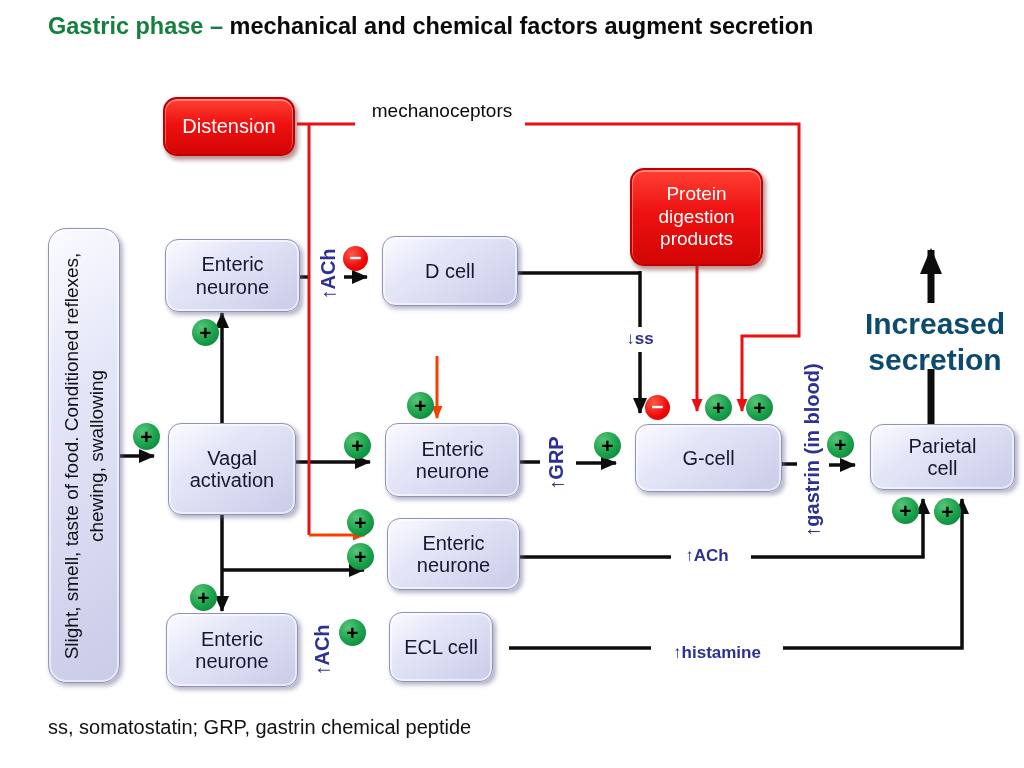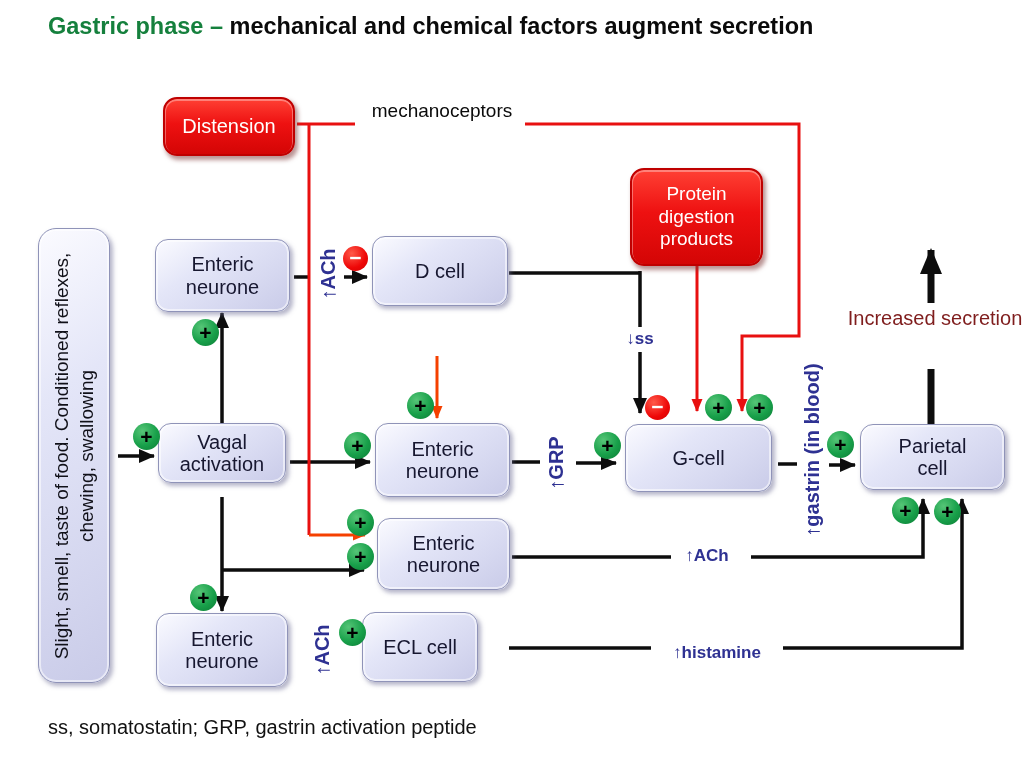--- a/index.html
+++ b/index.html
@@ -10,40 +10,40 @@
 
   .title{position:absolute;left:48px;top:13px;font-size:23.5px;font-weight:700;z-index:2;white-space:nowrap;}
   .title .hl{color:#15803d;}
   .title .rest{color:#0a0a0a;}
   .footnote{position:absolute;left:48px;top:716px;font-size:20px;color:#111;z-index:2;}
 
   .box{position:absolute;display:flex;align-items:center;justify-content:center;text-align:center;
        border:1.6px solid #8f93b8;border-radius:13px;
        background:linear-gradient(145deg,#fbfbff 0%,#e4e6f8 35%,#d6d8f0 70%,#c9cbe8 100%);
        box-shadow:2.5px 3px 4px rgba(110,110,150,.5), inset 0 0 0 2px rgba(255,255,255,.55);
-       font-size:20px;line-height:1.12;color:#171730;z-index:2;padding:2px 8px;box-sizing:border-box;}
+       font-size:20px;line-height:1.12;color:#171730;z-index:2;padding:2px 8px;box-sizing:border-box;margin-left:10px;}
   .redbox{position:absolute;display:flex;align-items:center;justify-content:center;text-align:center;
        border:2px solid #bf0000;border-radius:14px;color:#fff;
        background:linear-gradient(180deg,#ff4034 0%,#ee1111 45%,#d40505 100%);
        box-shadow:2.5px 3.5px 4px rgba(130,60,60,.55), inset 0 1px 0 1px rgba(255,255,255,.35);
        font-size:20px;line-height:1.18;z-index:2;padding:2px 6px;box-sizing:border-box;}
   .tallbox{border-radius:18px;}
   .rot{position:absolute;transform:translate(-50%,-50%) rotate(-90deg);transform-origin:center;
        text-align:center;font-size:19px;color:#101018;line-height:1.3;z-index:2;}
 
   .hlabel{position:absolute;transform:translate(-50%,-50%);font-size:17px;font-weight:700;color:#2e3192;
        white-space:nowrap;background:#fff;padding:0 3px;z-index:2;}
   .vlabel{position:absolute;transform:translate(-50%,-50%) rotate(-90deg);font-size:20px;font-weight:700;
        color:#2e3192;white-space:nowrap;background:#fff;padding:0 2px;z-index:2;}
 
   .vialabel{position:absolute;left:367px;top:100px;width:150px;text-align:center;font-size:19px;
        color:#0a0a0a;line-height:1.2;z-index:2;background:#fff;}
   .vialabel .l1{font-style:italic;}
-  .secretion{position:absolute;left:845px;top:306px;width:180px;text-align:center;font-size:20px;
-       color:#7f1d1d;line-height:1.2;z-index:2;}
+  .secretion{position:absolute;left:845px;top:306px;width:180px;text-align:center;font-size:30px;
+       color:#0c4a6e;line-height:1.2;z-index:2;font-weight:bold;}
 
   .badge{position:absolute;display:flex;align-items:center;justify-content:center;border-radius:50%;
        z-index:3;line-height:1;}
   .badge.plus{width:27px;height:27px;color:#000;font-size:21px;font-weight:700;
        background:radial-gradient(circle at 35% 30%,#56c577,#18a04a 55%,#0c7c35);}
   .badge.minus{width:25px;height:25px;color:#fff;font-size:21px;font-weight:700;
        background:radial-gradient(circle at 35% 30%,#ff5a4a,#ee0707 60%,#cf0202);padding-bottom:2px;box-sizing:border-box;}
 </style>
 </head>
 <body>
@@ -91,38 +91,38 @@
     <path d="M525,124 L799,124 L799,336 L742,336 L742,411" fill="none" stroke="#e81010" stroke-width="3" marker-end="url(#ar)"></path>
     <line x1="309" y1="125" x2="309" y2="535" stroke="#e81010" stroke-width="3"></line>
     <line x1="309" y1="535" x2="365" y2="535" stroke="#f54000" stroke-width="3" marker-end="url(#ao)"></line>
     <line x1="697" y1="266" x2="697" y2="411" stroke="#e81010" stroke-width="3" marker-end="url(#ar)"></line>
     <line x1="437" y1="356" x2="437" y2="418" stroke="#f54000" stroke-width="3" marker-end="url(#ao)"></line>
   </svg>
 
   <div class="title">
     <span class="hl">Gastric phase –</span><span class="rest"> mechanical and chemical factors augment secretion</span>
   </div>
-  <div class="footnote">ss, somatostatin; GRP, gastrin activation peptide</div>
+  <div class="footnote">ss, somatostatin; GRP, gastrin chemical peptide</div>
 
   <div class="redbox" style="left:630px;top:168px;width:133px;height:98px;font-size:19px;">Protein digestion products</div>
   <div class="redbox" style="left:163px;top:97px;width:132px;height:59px;">Distension</div>
 
   <div class="box tallbox" style="left:38px;top:228px;width:72px;height:455px;">
     <span class="rot" style="left:36px;top:227px;width:420px;position:absolute;">Slight, smell, taste of food. Conditioned reflexes, chewing, swallowing</span>
   </div>
 
   <div class="box" style="left:155px;top:239px;width:135px;height:73px;">Enteric neurone</div>
   <div class="box" style="left:372px;top:236px;width:136px;height:70px;">D cell</div>
-  <div class="box" style="left:158px;top:423px;width:128px;height:60px;">Vagal activation</div>
+  <div class="box" style="left:158px;top:423px;width:128px;height:92px;">Vagal activation</div>
   <div class="box" style="left:375px;top:423px;width:135px;height:74px;">Enteric neurone</div>
   <div class="box" style="left:860px;top:424px;width:145px;height:66px;padding:2px 20px;">Parietal cell</div>
   <div class="box" style="left:625px;top:424px;width:147px;height:68px;">G-cell</div>
   <div class="box" style="left:377px;top:518px;width:133px;height:72px;">Enteric neurone</div>
   <div class="box" style="left:156px;top:613px;width:132px;height:74px;">Enteric neurone</div>
-  <div class="box" style="left:362px;top:612px;width:116px;height:70px;">ECL cell</div>
+  <div class="box" style="left:379px;top:612px;width:104px;height:70px;">ECL cell</div>
 
   <div class="vialabel">
     <div>mechanoceptors</div>
   </div>
   <div class="secretion">Increased secretion</div>
 
   <div class="vlabel" style="left:328px;top:274px;">↑ACh</div>
   <div class="hlabel" style="left:640px;top:339px;">↓ss</div>
   <div class="vlabel" style="left:556px;top:463px;">↑GRP</div>
   <div class="hlabel" style="left:707px;top:556px;">↑ACh</div>

